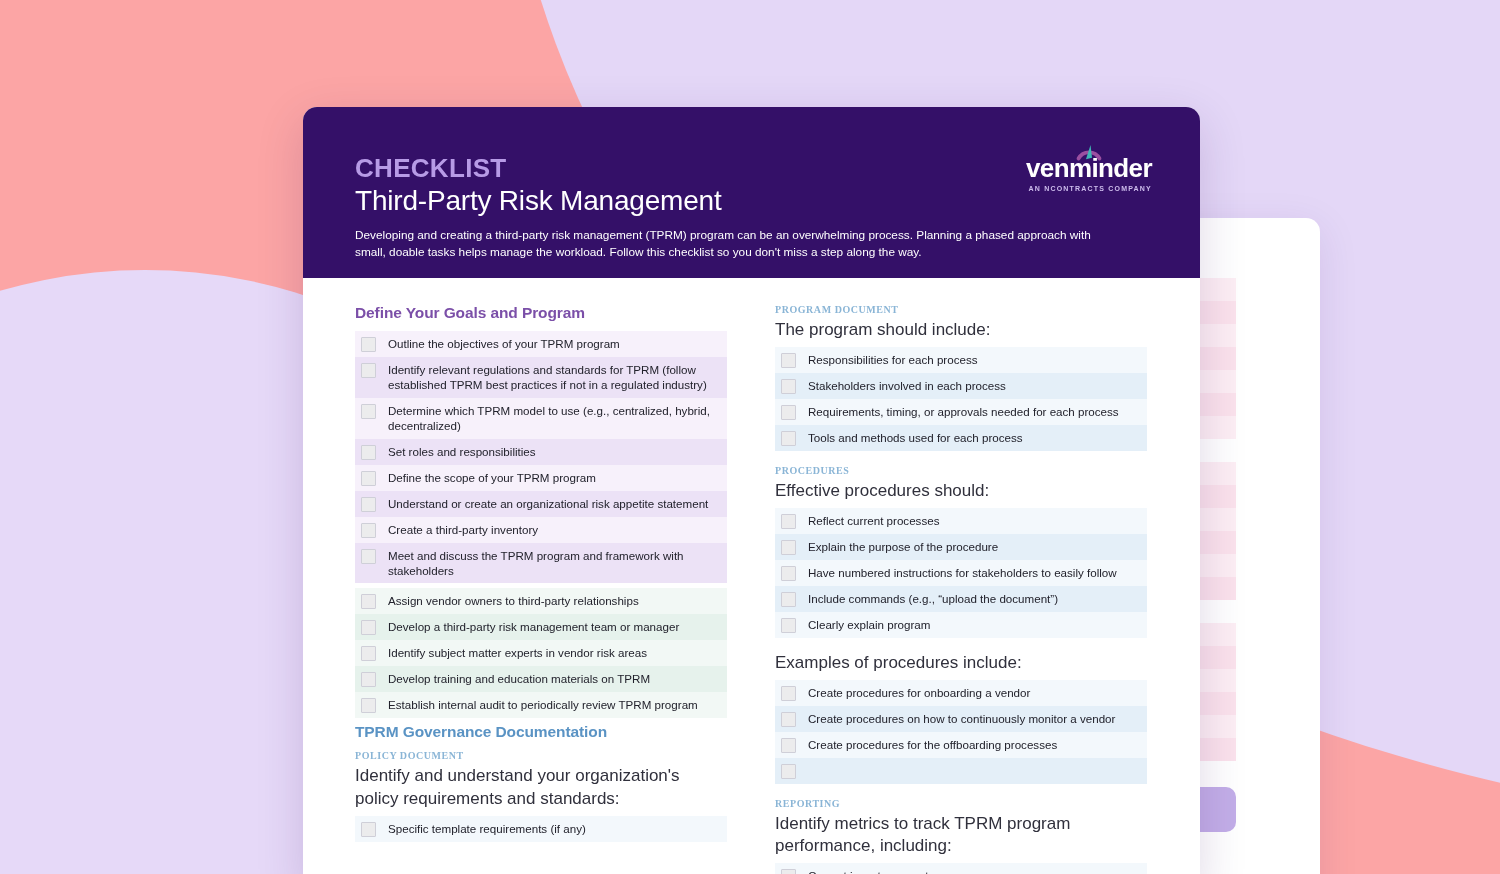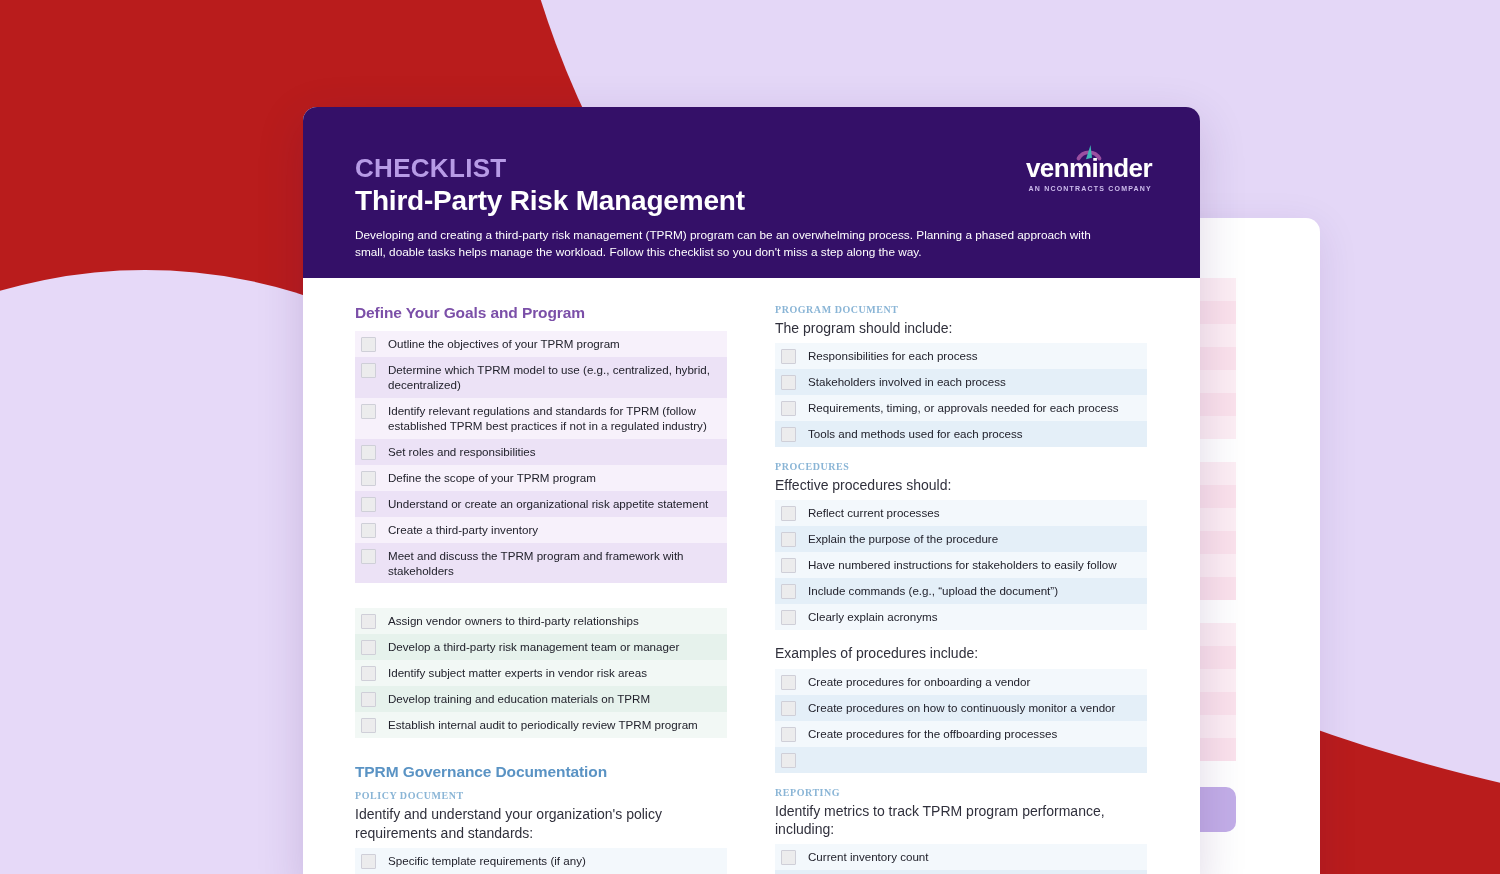--- a/index.html
+++ b/index.html
@@ -8,21 +8,21 @@
     width: 1500px;
     height: 874px;
     overflow: hidden;
     font-family: "Liberation Sans", sans-serif;
   }
 
   #stage {
     position: relative;
     width: 1500px;
     height: 874px;
-    background: #b91c1c;
+    background: #fca5a5;
     overflow: hidden;
   }
 
   
   .bg-shape { position: absolute; pointer-events: none; }
 
   #bg-wedge-topright {
     top: -260px;
     left: 560px;
     width: 1500px;
@@ -102,21 +102,21 @@
     color: #b79be6;
     font-size: 26px;
     font-weight: bold;
     letter-spacing: 0.3px;
     line-height: 1;
     margin-bottom: 4px;
   }
   #doc-title {
     color: #ffffff;
     font-size: 28px;
-    font-weight: bold;
+    font-weight: normal;
     line-height: 1.12;
     letter-spacing: -0.2px;
     margin-bottom: 11px;
   }
   #doc-intro {
     color: #ffffff;
     font-size: 11.8px;
     line-height: 1.42;
     max-width: 745px;
     font-weight: 500;
@@ -172,27 +172,27 @@
 
   .sub-head {
     font-size: 10px;
     font-weight: bold;
     letter-spacing: 0.55px;
     color: #8ab5d6;
     margin-bottom: 4px;
     font-family: Liberation Serif, serif;
   }
   .sub-lede {
-    font-size: 14px;
+    font-size: 17px;
     color: #30303c;
     margin-bottom: 6px;
     line-height: 1.3;
   }
 
-  .check-list { margin-bottom: 25px; }
+  .check-list { margin-bottom: 5px; }
   .check-row {
     display: flex;
     align-items: flex-start;
     padding: 5px 8px 5px 6px;
     min-height: 24px;
   }
   .check-row .box {
     flex: 0 0 auto;
     width: 15px;
     height: 15px;
@@ -276,25 +276,25 @@
     <div id="card-body">
       <div class="col" id="col-left">
           <div class="sec-head purple">Define Your Goals and Program</div>
           <div class="check-list pal-purple">
             <div class="check-row">
               <span class="box"></span>
               <span class="txt">Outline the objectives of your TPRM program</span>
             </div>
             <div class="check-row">
               <span class="box"></span>
+              <span class="txt">Identify relevant regulations and standards for TPRM (follow established TPRM best practices if not in a regulated industry)</span>
+            </div>
+            <div class="check-row">
+              <span class="box"></span>
               <span class="txt">Determine which TPRM model to use (e.g., centralized, hybrid, decentralized)</span>
-            </div>
-            <div class="check-row">
-              <span class="box"></span>
-              <span class="txt">Identify relevant regulations and standards for TPRM (follow established TPRM best practices if not in a regulated industry)</span>
             </div>
             <div class="check-row">
               <span class="box"></span>
               <span class="txt">Set roles and responsibilities</span>
             </div>
             <div class="check-row">
               <span class="box"></span>
               <span class="txt">Define the scope of your TPRM program</span>
             </div>
             <div class="check-row">
@@ -377,21 +377,21 @@
             <div class="check-row">
               <span class="box"></span>
               <span class="txt">Have numbered instructions for stakeholders to easily follow</span>
             </div>
             <div class="check-row">
               <span class="box"></span>
               <span class="txt">Include commands (e.g., “upload the document”)</span>
             </div>
             <div class="check-row">
               <span class="box"></span>
-              <span class="txt">Clearly explain acronyms</span>
+              <span class="txt">Clearly explain program</span>
             </div>
           </div>
           <div class="sub-lede">Examples of procedures include:</div>
           <div class="check-list pal-blue" style="margin-bottom: 14px;">
             <div class="check-row">
               <span class="box"></span>
               <span class="txt">Create procedures for onboarding a vendor</span>
             </div>
             <div class="check-row">
               <span class="box"></span>

